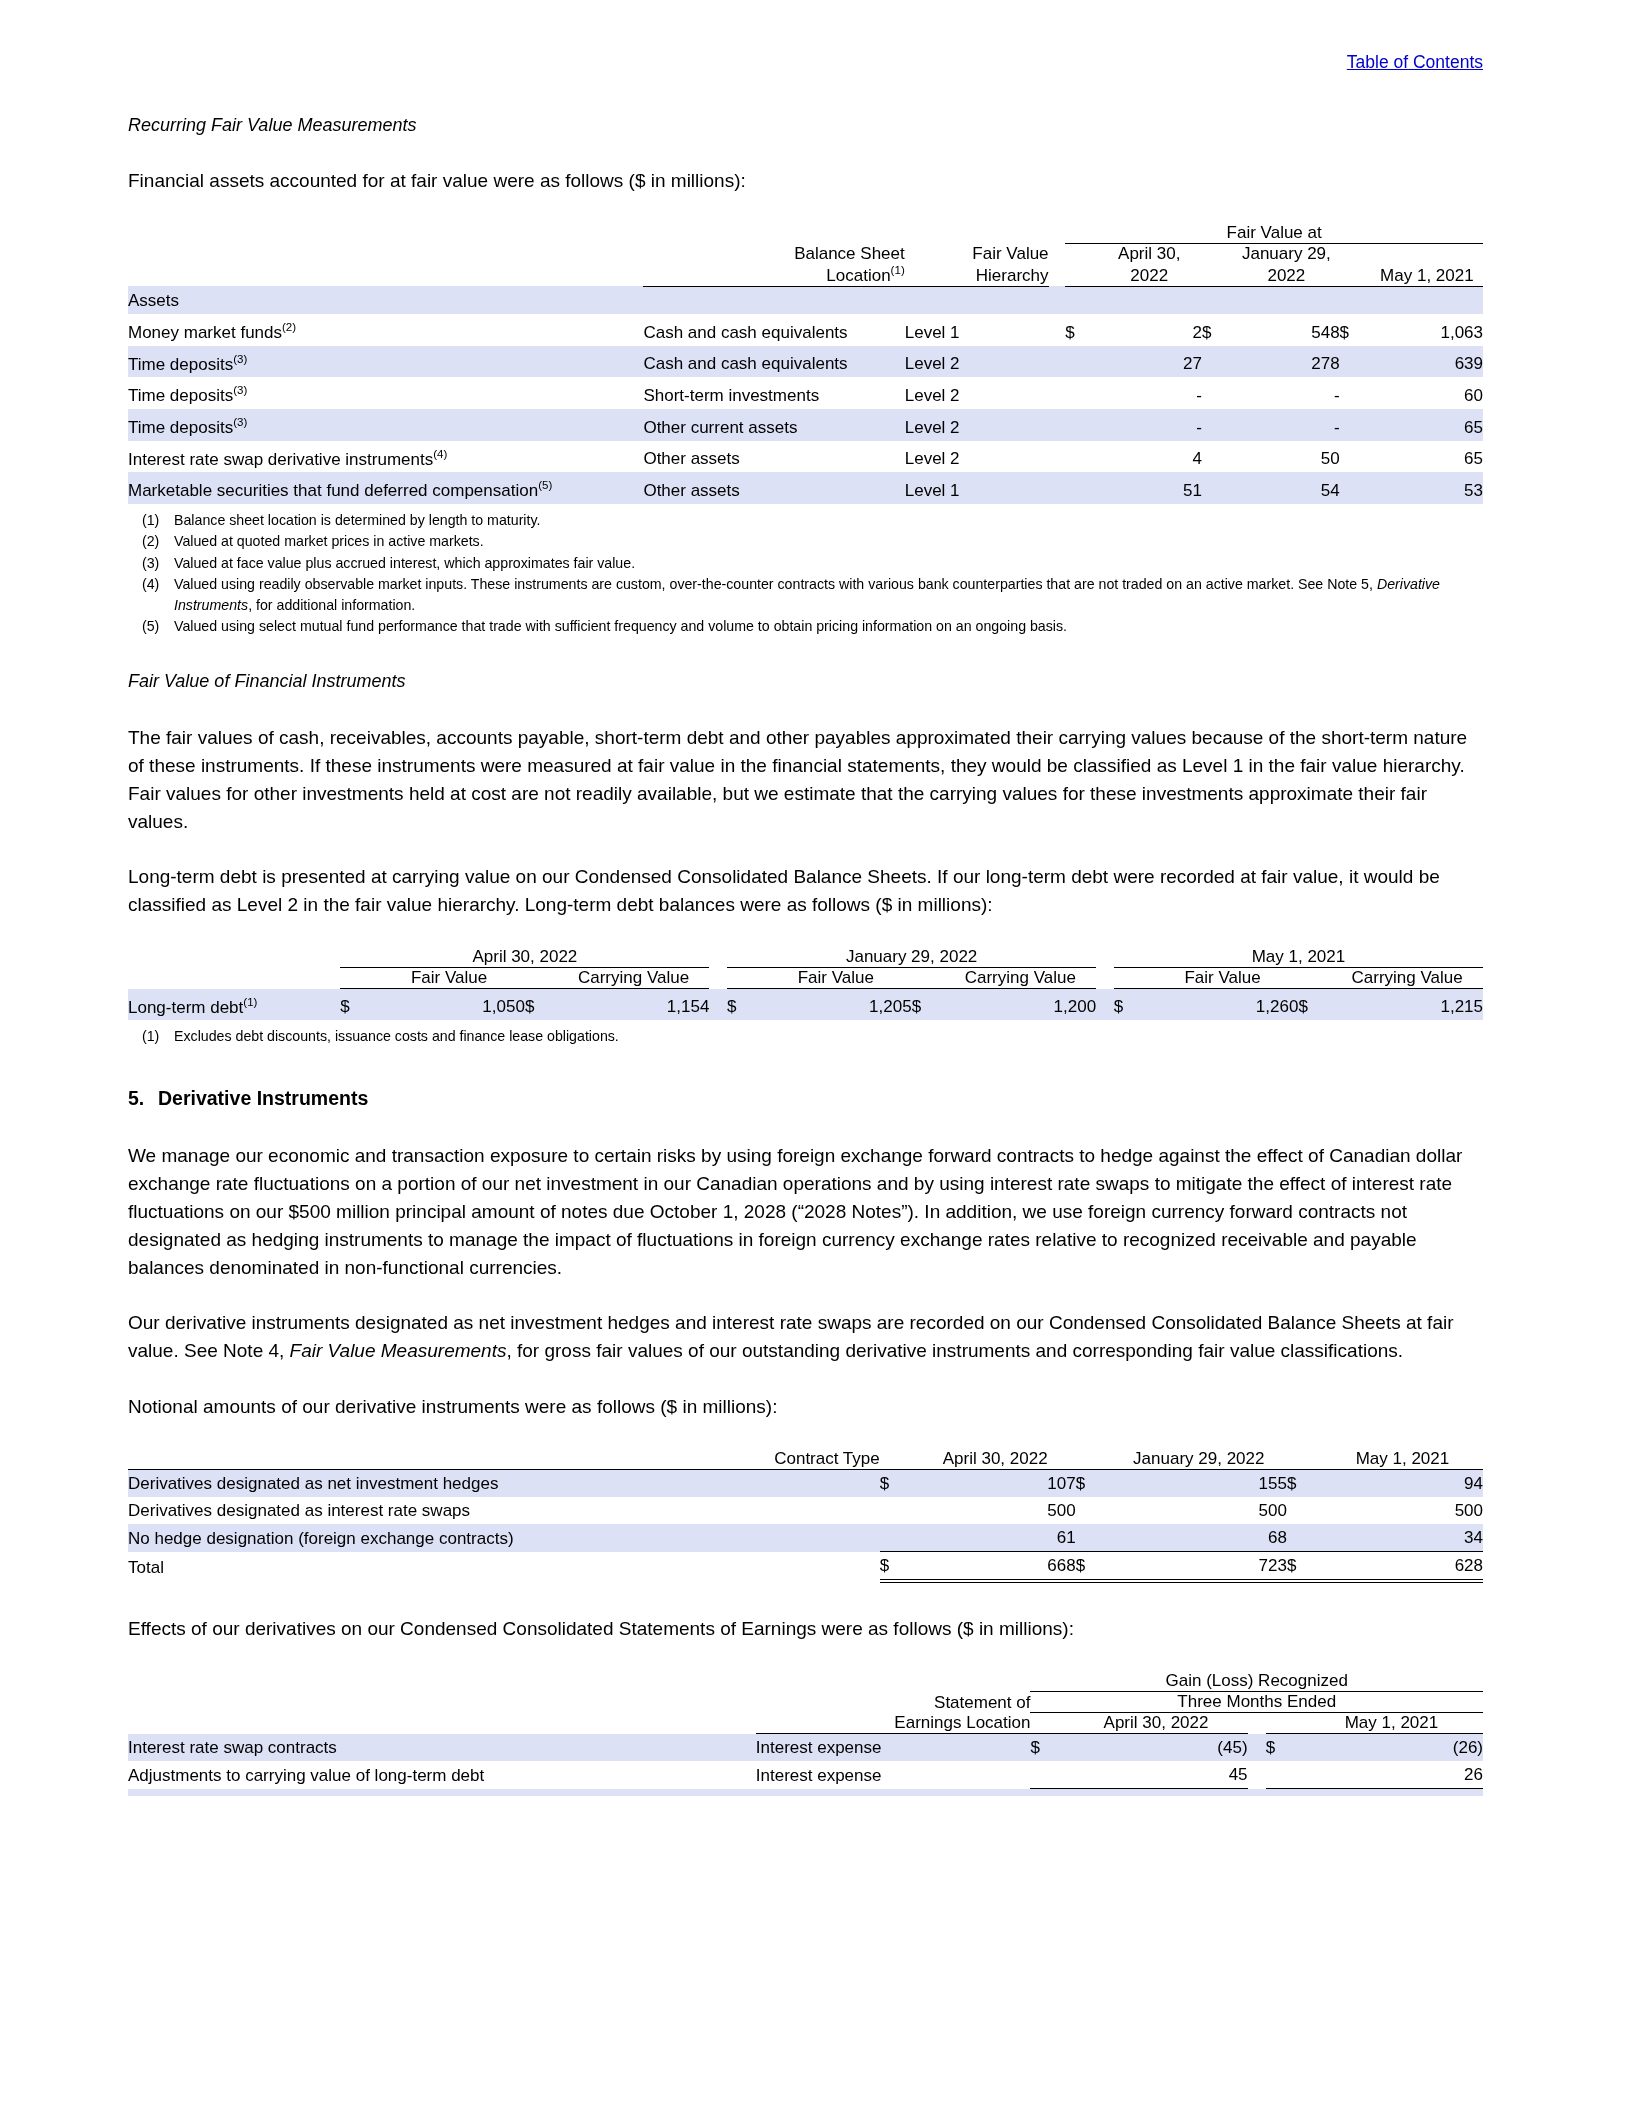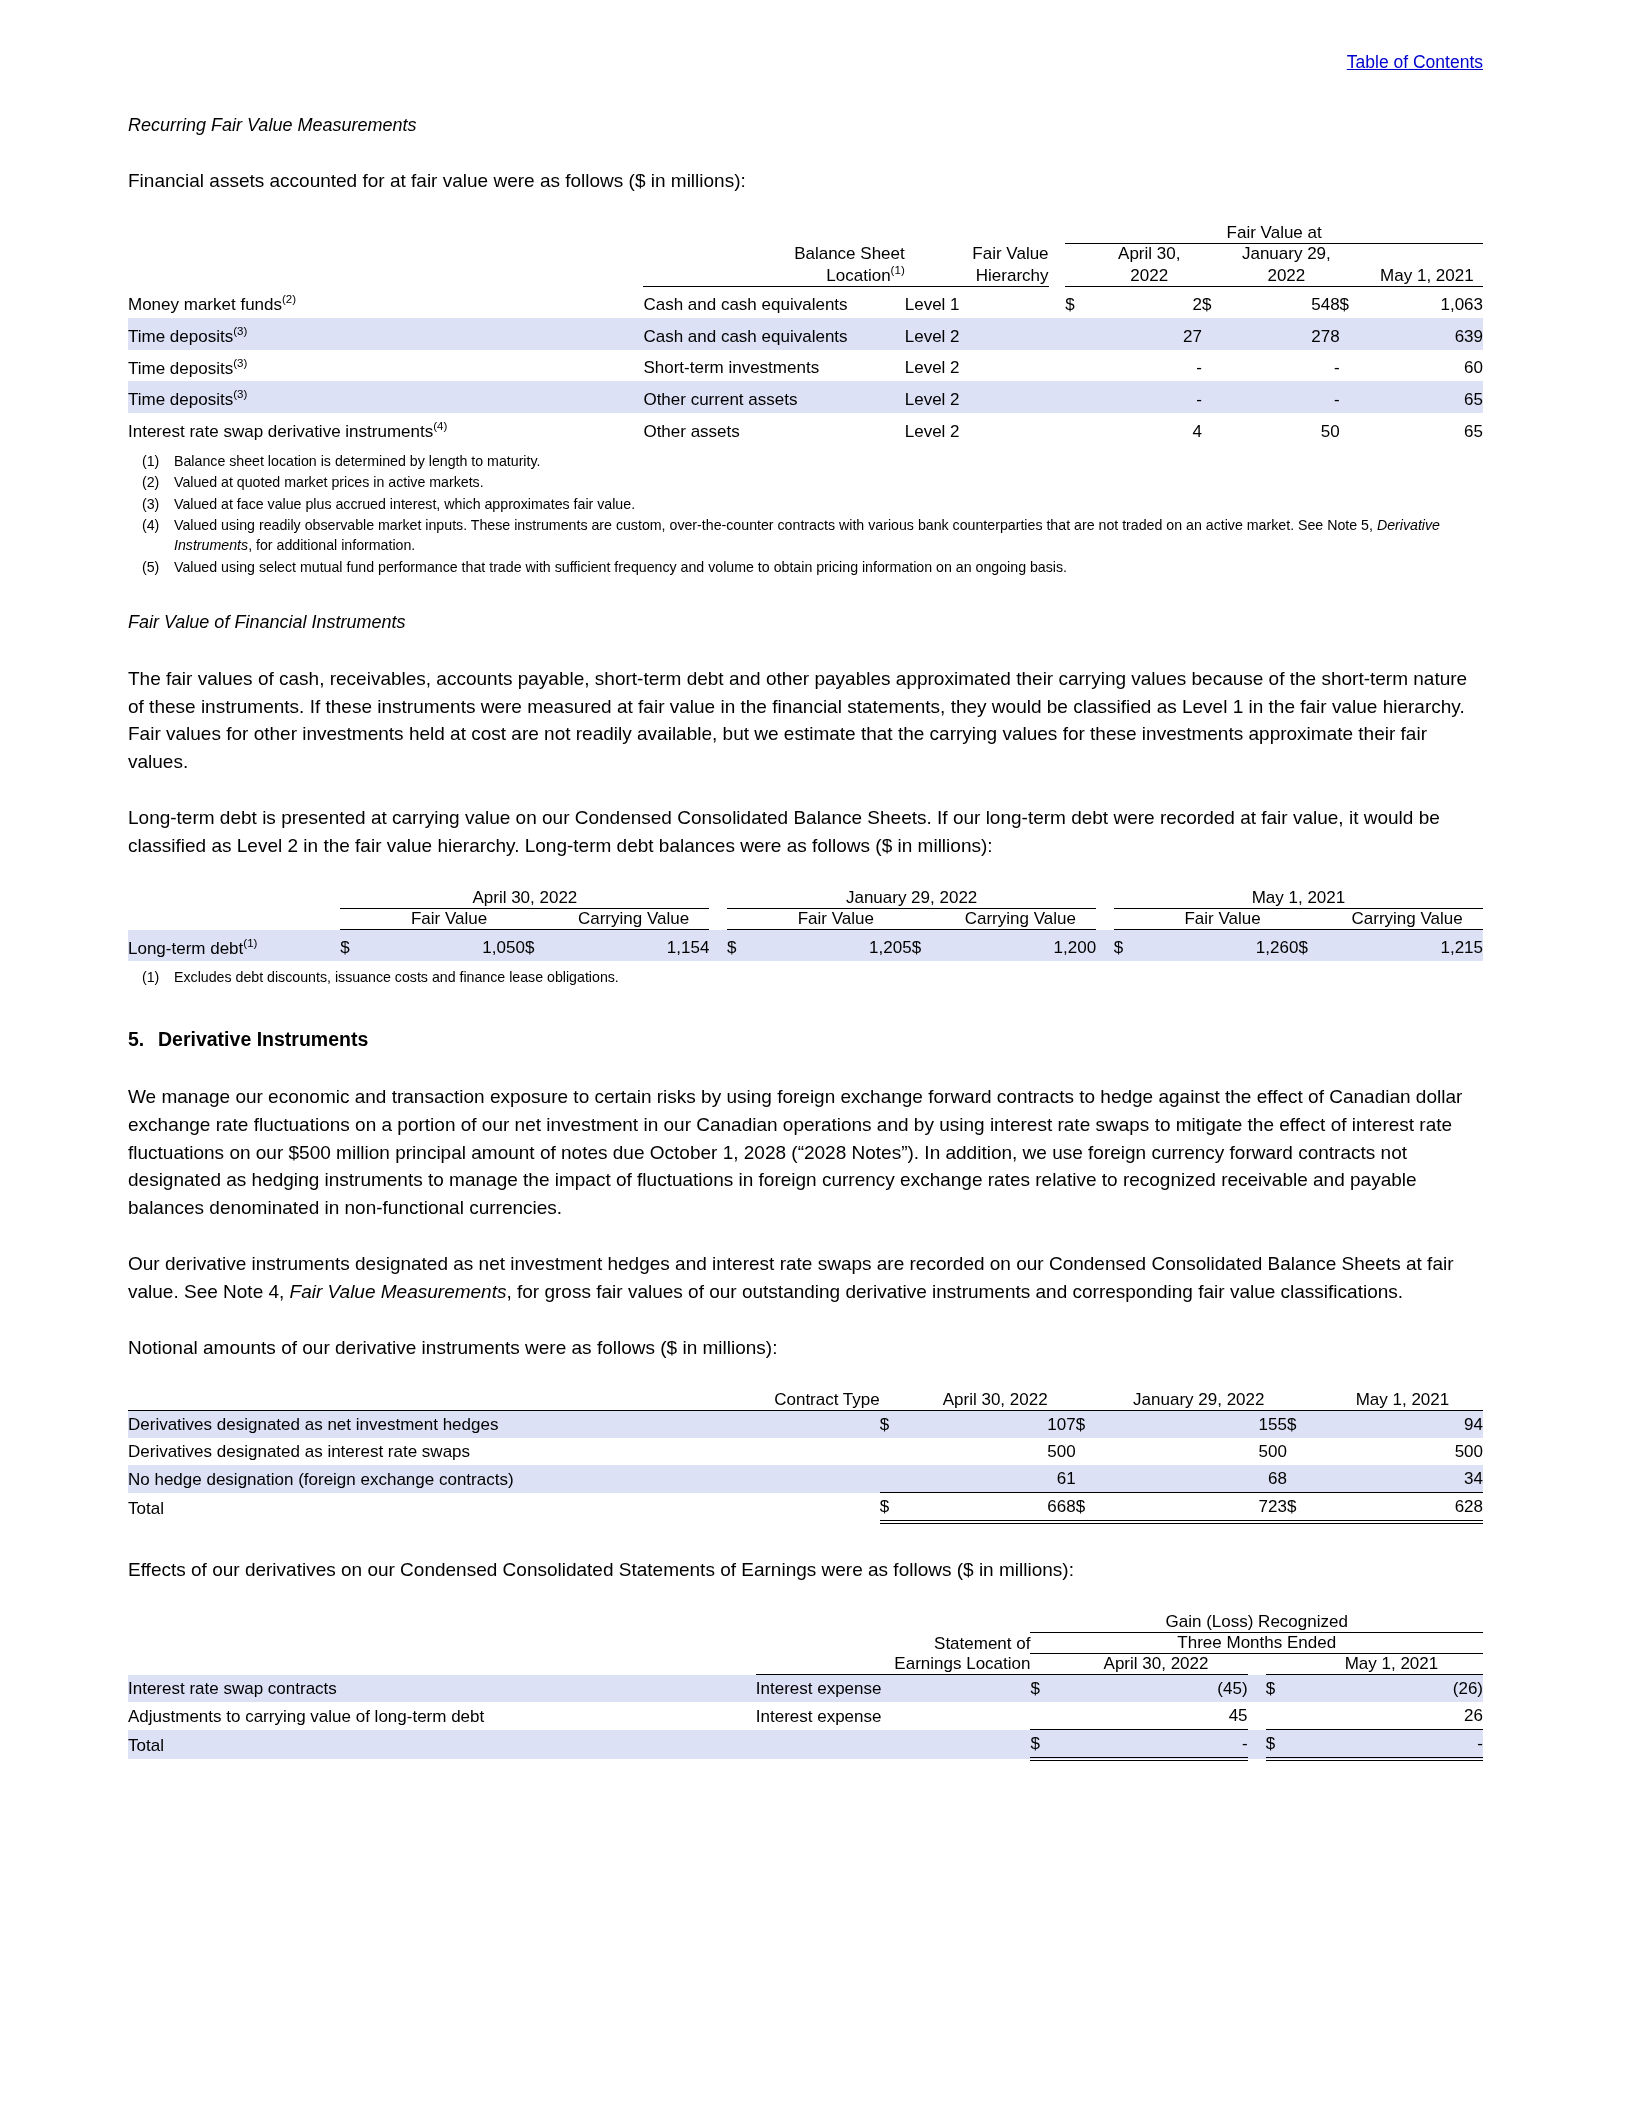--- a/index.html
+++ b/index.html
@@ -177,20 +177,32 @@
           <td class="t1-loc b lf pad-l ul-btm hcell"><span>Location</span><span class="sup">(1)</span></td>
           <td class="t1-hier b lf pad-l ul-btm hcell">Hierarchy</td>
           <td class="gap"></td>
           <td class="dollar ul-btm hcell"></td>
           <td class="t1-num ctr b ul-btm hcell">2022</td>
           <td class="dollar ul-btm hcell"></td>
           <td class="t1-num ctr b ul-btm hcell">2022</td>
           <td class="dollar ul-btm hcell"></td>
           <td class="t1-num ctr b ul-btm hcell">May 1, 2021</td>
         </tr>
+        <tr class="shade">
+          <td class="rowcell b">Assets</td>
+          <td class="rowcell"></td>
+              <td class="rowcell"></td>
+              <td class="rowcell"></td>
+          <td class="rowcell"></td>
+              <td class="rowcell"></td>
+              <td class="rowcell"></td>
+          <td class="rowcell"></td>
+              <td class="rowcell"></td>
+              <td class="rowcell"></td>
+        </tr>
 
         <tr>
           <td class="rowcell indent1"><span>Money market funds</span><span class="sup">(2)</span></td>
           <td class="rowcell pad-l">Cash and cash equivalents</td>
           <td class="rowcell pad-l">Level 1</td>
           <td class="rowcell"></td>
           <td class="rowcell dollar">$</td>
           <td class="rowcell rt">2</td>
           <td class="rowcell dollar">$</td>
           <td class="rowcell rt">548</td>
@@ -243,20 +255,32 @@
           <td class="rowcell pad-l">Level 2</td>
           <td class="rowcell"></td>
           <td class="rowcell dollar"></td>
           <td class="rowcell rt">4</td>
           <td class="rowcell dollar"></td>
           <td class="rowcell rt">50</td>
           <td class="rowcell dollar"></td>
           <td class="rowcell rt">65</td>
         </tr>
 
+        <tr class="shade">
+          <td class="rowcell indent1"><span>Marketable securities that fund deferred compensation</span><span class="sup">(5)</span></td>
+          <td class="rowcell pad-l">Other assets</td>
+          <td class="rowcell pad-l">Level 1</td>
+          <td class="rowcell"></td>
+          <td class="rowcell dollar"></td>
+          <td class="rowcell rt">51</td>
+          <td class="rowcell dollar"></td>
+          <td class="rowcell rt">54</td>
+          <td class="rowcell dollar"></td>
+          <td class="rowcell rt">53</td>
+        </tr>
       </tbody>
         </table>
     </div>
 
     <div class="fnlist">
       <div class="fnrow">
         <div class="fnmark">(1)</div>
         <div class="fntext">Balance sheet location is determined by length to maturity.</div>
       </div>
       <div class="fnrow">

